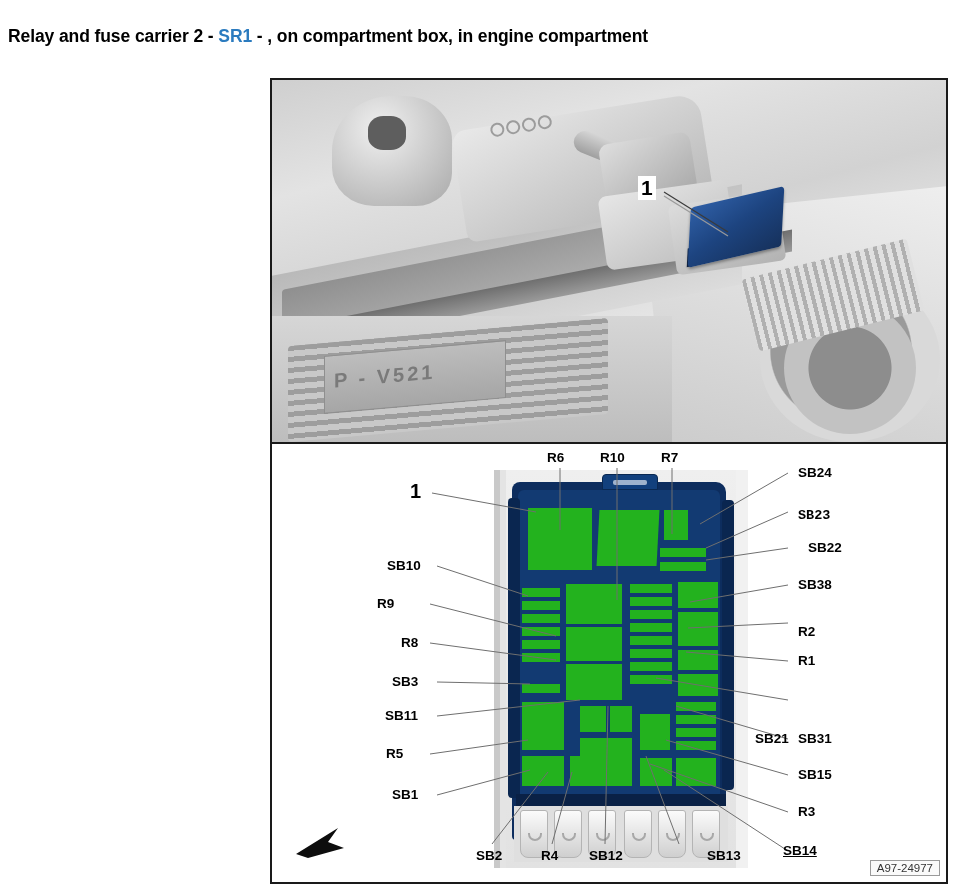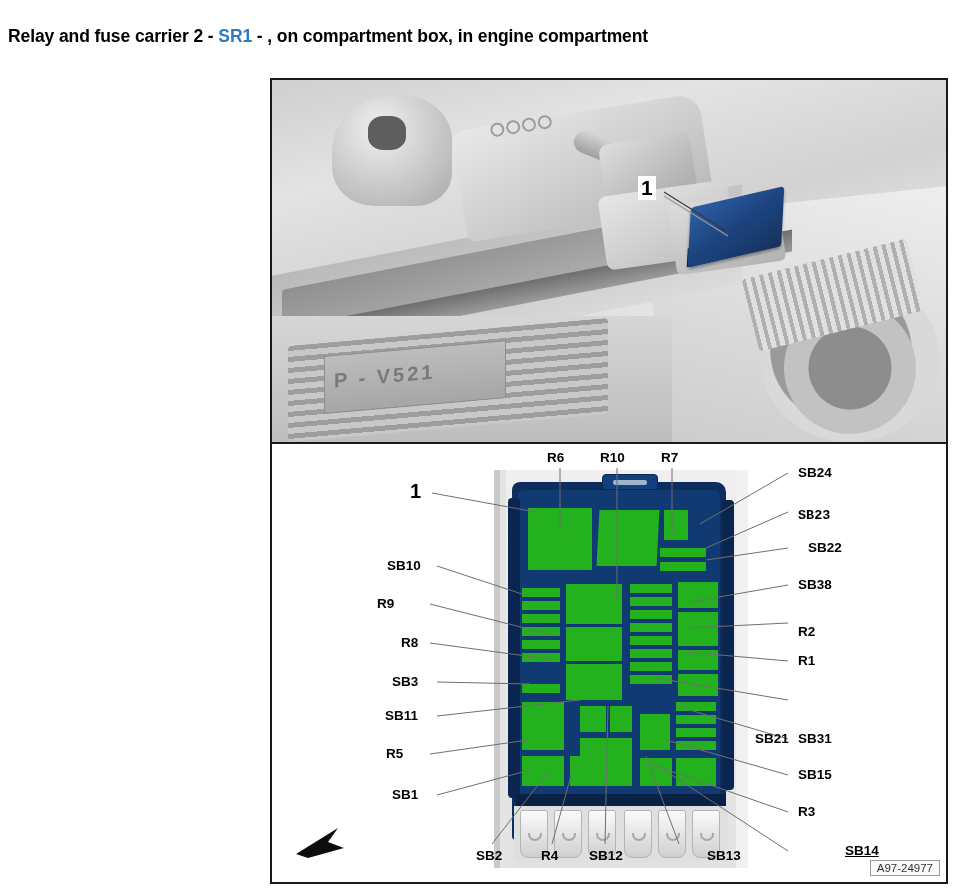--- a/index.html
+++ b/index.html
@@ -306,19 +306,19 @@
   <div class="lbl" style="left:798px;top:465px;">SB24</div>
   <div class="lbl" style="left:798px;top:508px;font-family:Liberation Mono, monospace;">SB23</div>
   <div class="lbl" style="left:808px;top:540px;">SB22</div>
   <div class="lbl" style="left:798px;top:577px;">SB38</div>
   <div class="lbl" style="left:798px;top:624px;">R2</div>
   <div class="lbl" style="left:798px;top:653px;">R1</div>
   <div class="lbl" style="left:755px;top:692px;margin-top:39px;">SB21</div>
   <div class="lbl" style="left:798px;top:731px;">SB31</div>
   <div class="lbl" style="left:798px;top:767px;">SB15</div>
   <div class="lbl" style="left:798px;top:804px;">R3</div>
-  <div class="lbl" style="left:845px;top:843px;text-decoration:underline;">SB14</div>
+  <div class="lbl" style="left:783px;top:843px;text-decoration:underline;">SB14</div>
 
   <div class="lbl" style="left:476px;top:848px;">SB2</div>
   <div class="lbl" style="left:541px;top:848px;">R4</div>
   <div class="lbl" style="left:589px;top:848px;">SB12</div>
   <div class="lbl" style="left:663px;top:848px;margin-left:44px;">SB13</div>
 </div>
 
 </body></html>

